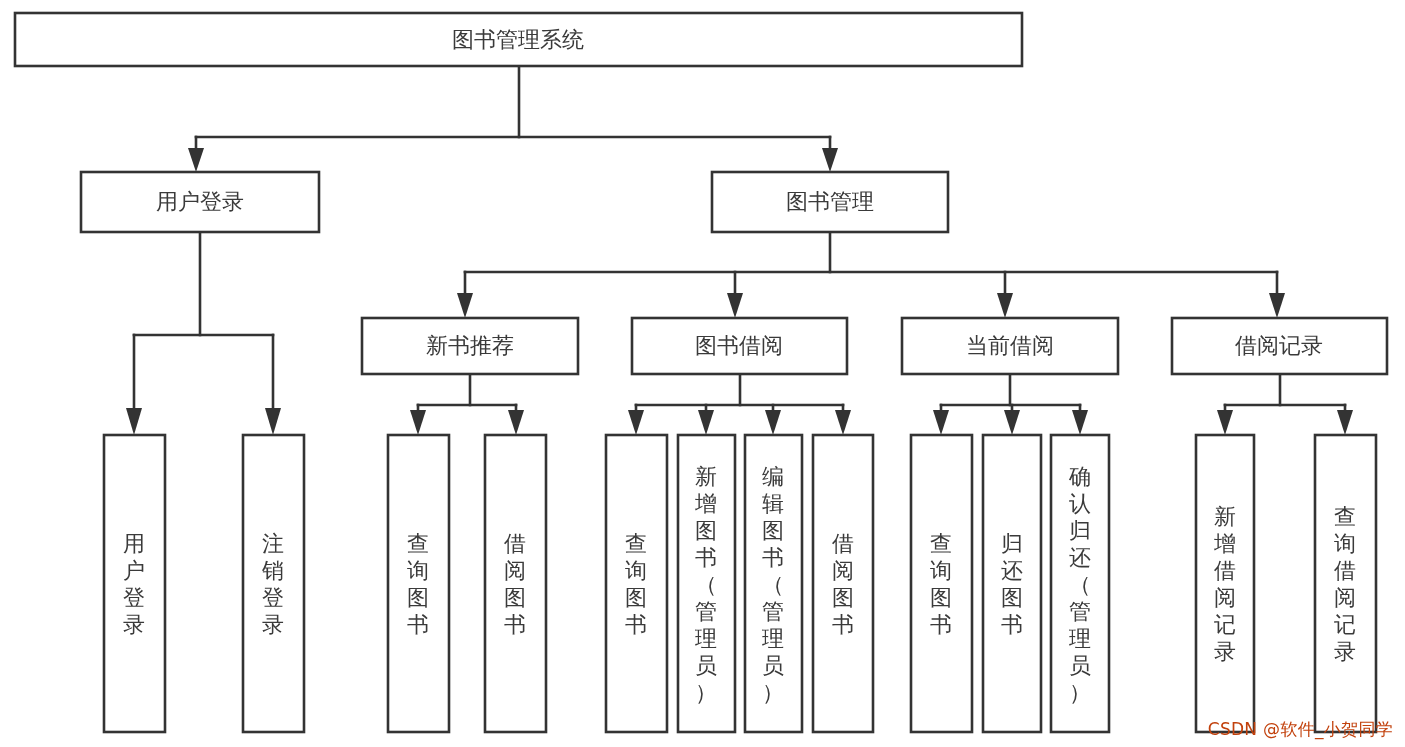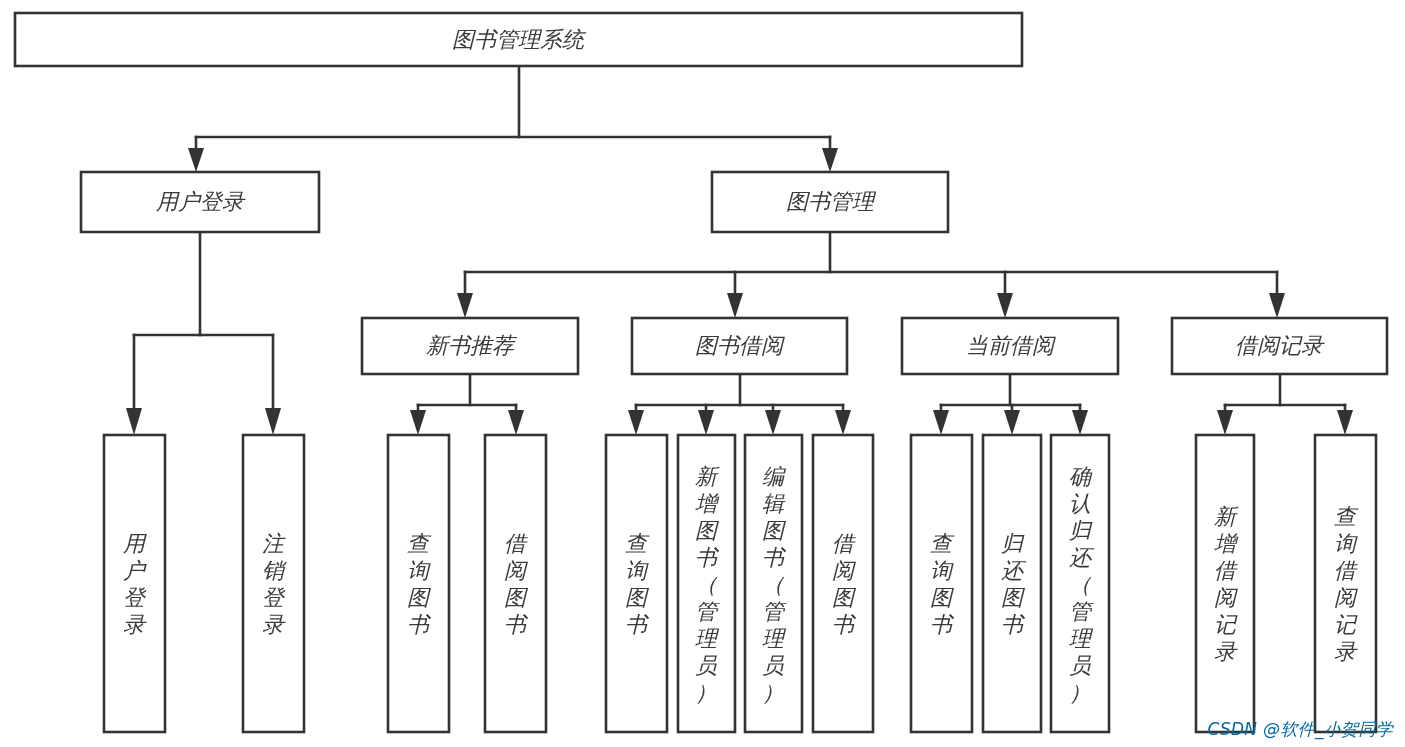--- a/index.html
+++ b/index.html
@@ -12,21 +12,20 @@
     width: 1405px;
     height: 747px;
     overflow: hidden;
     font-family: "DejaVu Sans", "Liberation Sans", sans-serif;
   }
   #diagram-root {
     position: relative;
     width: 1405px;
     height: 747px;
     background: #ffffff;
-    font-style: italic;
   }
   svg#diagram-svg {
     position: absolute;
     top: 0;
     left: 0;
     width: 1405px;
     height: 747px;
     display: block;
   }
   .node-box {
@@ -54,21 +53,21 @@
   .node-label-v {
     fill: #3a3a3a;
     font-family: "DejaVu Sans", "Liberation Sans", sans-serif;
     font-size: 22px;
     text-anchor: middle;
   }
   .watermark-text {
     position: absolute;
     right: 12px;
     bottom: 6px;
-    color: #0369a1;
+    color: #c2410c;
     font-size: 17px;
     font-family: "DejaVu Sans", "Liberation Sans", sans-serif;
     white-space: nowrap;
     letter-spacing: 0.3px;
     user-select: none;
   }
 </style>
 </head>
 <body>
 

